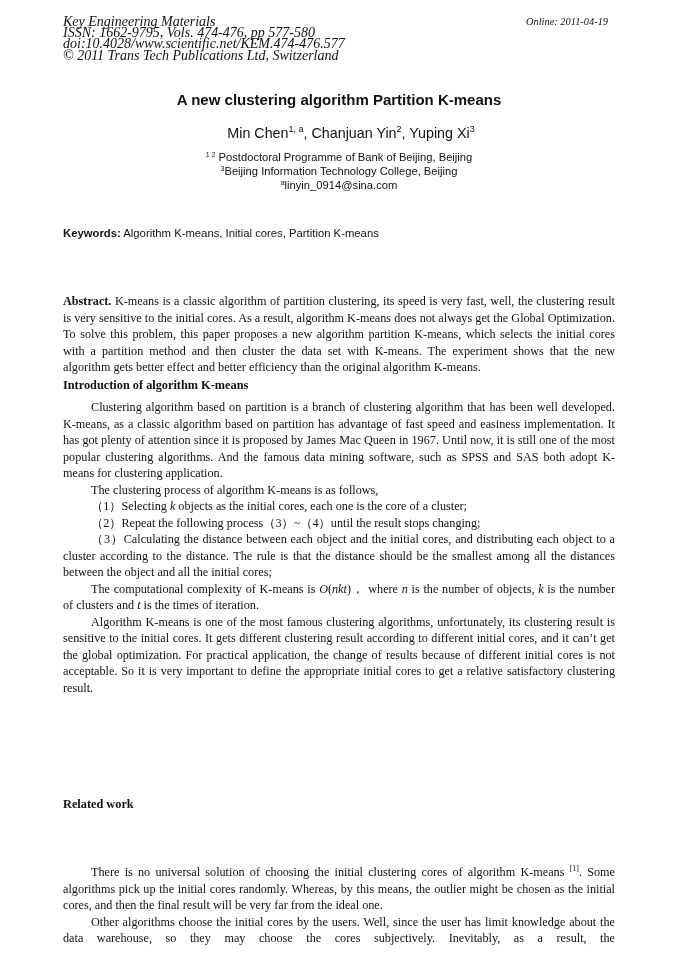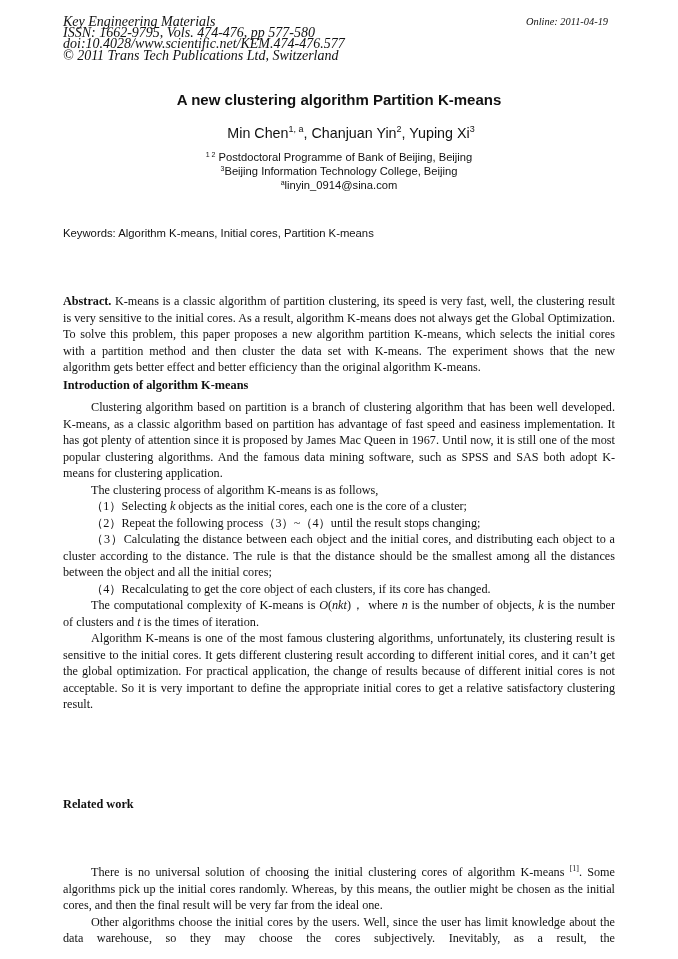--- a/index.html
+++ b/index.html
@@ -8,21 +8,21 @@
   .sans { font-family:"Liberation Sans","DejaVu Sans",sans-serif; }
   .abs { position:absolute; }
   .hdr-left { left:63px; top:16px; font-size:14px; line-height:11.2px; font-style:italic; }
   .hdr-right { left:526px; top:16px; font-size:10.4px; line-height:11.2px; font-style:italic; }
   .title { left:0; width:678px; top:91px; text-align:center; font-size:15px; font-weight:bold; }
   .authors { left:12px; width:678px; top:124px; text-align:center; font-size:14.3px; }
   .authors sup { font-size:9px; vertical-align:6px; }
   .affil { left:0; width:678px; text-align:center; font-size:11.2px; line-height:13.3px; }
   .affil sup { font-size:7px; vertical-align:4px; }
   .kw { left:63px; top:227px; font-size:11.3px; }
-  .kw b { font-weight:normal; }
+  .kw b { font-weight:bold; }
   .text { left:63px; width:552px; font-size:12.2px; line-height:16.5px; text-align:justify; }
   .text p { margin:0; }
   .ind { text-indent:28px; }
   .ind2 { padding-left:28px; }
   .sec { left:63px; font-size:12.3px; font-weight:bold; }
   .last-just { text-align-last:justify; }
   i { font-style:italic; }
   sup.ref { font-size:8px; vertical-align:5px; line-height:0; }
 </style>
 </head>
@@ -61,21 +61,20 @@
 </div>
 
 <div class="abs serif sec" style="top:378px;">Introduction of algorithm K-means</div>
 
 <div class="abs serif text" style="top:399px;">
   <p class="ind">Clustering algorithm based on partition is a branch of clustering algorithm that has been well developed.   K-means, as a classic algorithm based on partition has advantage of fast speed and easiness implementation. It has got plenty of attention since it is proposed by James Mac Queen in 1967. Until now, it is still one of the most popular clustering algorithms. And the famous data mining software, such as SPSS and SAS both adopt K-means for clustering application.</p>
   <p class="ind">The clustering process of algorithm K-means is as follows,</p>
   <p class="ind2"><span>（1）Selecting </span><i>k</i><span> objects as the initial cores, each one is the core of a cluster;</span></p>
   <p class="ind2">（2）Repeat the following process（3）~（4）until the result stops changing;</p>
   <p class="ind">（3）Calculating the distance between each object and the initial cores, and distributing each object to a cluster according to the distance. The rule is that the distance should be the smallest among all the distances between the object and all the initial cores;</p>
-  <p class="ind2">（4）Recalculating to get the core object of    each clusters, if its core has changed.</p>
   <p class="ind"><span>The computational complexity of K-means is  </span><i>O</i><span>(</span><i>nkt</i><span>)</span><span>，  where  </span><i>n</i><span> is the number of objects, </span><i>k</i><span> is the number of clusters and  </span><i>t</i><span> is the times of iteration.</span></p>
   <p class="ind">Algorithm K-means is one of the most famous clustering algorithms, unfortunately, its clustering result is sensitive to the initial cores. It gets different clustering result according to different initial cores, and it can’t get the global optimization. For practical application, the change of results because of different initial cores is not acceptable. So it is very important to define the appropriate initial cores to get a relative satisfactory clustering result.</p>
 </div>
 
 <div class="abs serif sec" style="top:797px;">Related work</div>
 
 <div class="abs serif text" style="top:818px;margin-top:46px;">
   <p class="ind"><span>There is no universal solution of choosing the initial clustering cores of algorithm K-means </span><sup class="ref">[1]</sup><span>. Some algorithms pick up the initial cores randomly. Whereas, by this means, the outlier might be chosen as the initial cores, and then the final result will be very far from the ideal one.</span></p>
   <p class="ind last-just">Other algorithms choose the initial cores by the users. Well, since the user has limit knowledge about the data warehouse, so they may choose the cores subjectively. Inevitably, as a result, the</p>
 </div>

